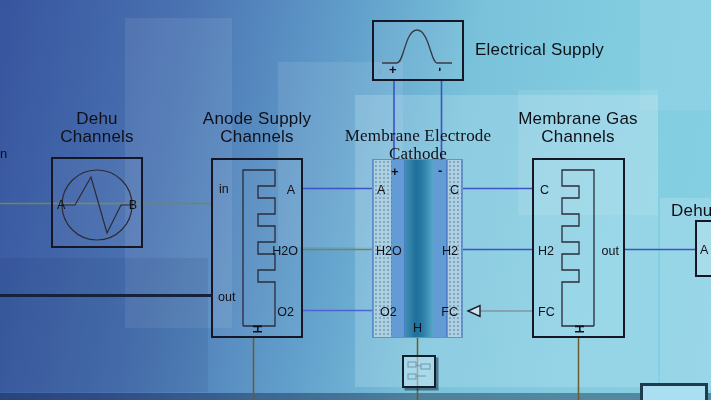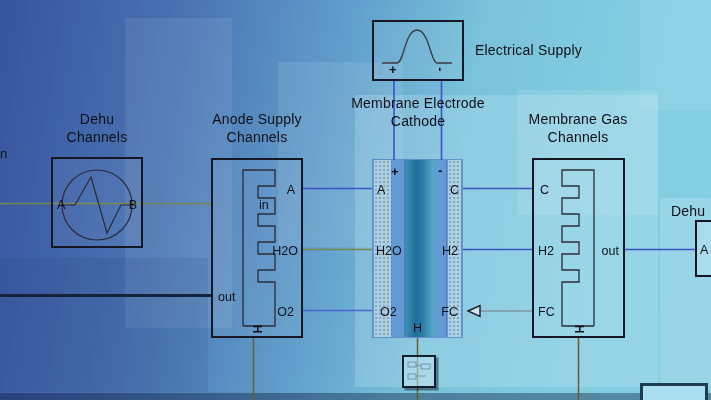--- a/index.html
+++ b/index.html
@@ -11,21 +11,21 @@
   .patch{position:absolute;pointer-events:none;}
   .wires{position:absolute;left:0;top:0;z-index:2;}
   .wblue{stroke:#3c52c6;stroke-width:1.6;}
   .wblue2{stroke:#4d63d0;stroke-width:1.6;}
   .wgreen{stroke:#76864f;stroke-width:1.5;}
   .wgray{stroke:#8395a2;stroke-width:1.6;}
   .wthick{stroke:#15223c;stroke-width:3.2;}
   .wtherm{stroke:#6e5a2a;stroke-width:1.5;}
   .tri{fill:#cfe6f0;stroke:#1c1c28;stroke-width:1.4;}
   .blk{position:absolute;z-index:3;box-sizing:border-box;border:2px solid #161624;background:rgba(255,255,255,0.05);}
-  .title{position:absolute;z-index:4;text-align:center;font-size:14px;line-height:18px;letter-spacing:0.2px;}
+  .title{position:absolute;z-index:4;text-align:center;font-size:17px;line-height:18px;letter-spacing:0.2px;}
   .plabel{position:absolute;font-size:12.5px;transform:translateY(-50%);white-space:nowrap;z-index:5;}
   .rotH{position:absolute;font-size:12px;font-weight:bold;transform:rotate(90deg);z-index:5;}
   .icon{position:absolute;left:0;top:0;}
   .mea{position:absolute;z-index:3;box-sizing:border-box;display:flex;border:1px solid rgba(60,100,190,0.55);}
   .mea .gdl{background-color:#afd0e1;background-image:radial-gradient(#7fa8c2 0.9px,transparent 1px);background-size:4px 4px;border-left:1px solid rgba(50,95,190,0.5);border-right:1px solid rgba(50,95,190,0.5);}
   .mea .cat{background:#639bd4;border-right:1px solid rgba(40,80,170,0.4);}
   .mea .mem{background:linear-gradient(90deg,#4190b5 0%,#1e6f99 38%,#2b7ea7 62%,#5aabca 100%);}
   .supply-arrow{position:absolute;color:#8e979f;font-size:11px;font-weight:bold;z-index:5;}
   .minus-rot{position:absolute;font-size:13px;font-weight:bold;transform:rotate(90deg);z-index:5;}
   .smallblk{position:absolute;z-index:4;box-sizing:border-box;border:2px solid #10202c;background:rgba(195,228,242,0.55);box-shadow:2.5px 2.5px 0 rgba(5,15,35,0.45);}
@@ -90,29 +90,29 @@
   </div>
 
   <div class="title" style="left:197px;top:110px;width:120px;">
     <div>Anode Supply</div>
     <div>Channels</div>
   </div>
   <div class="blk" style="left:211px;top:158px;width:92px;height:180px;">
     <svg class="icon" width="88" height="176">
       <path d="M30,166 L30,10 L62,10 L62,26 L45,26 L45,38 L62,38 L62,54 L45,54 L45,66 L62,66 L62,82 L45,82 L45,94 L62,94 L62,110 L45,110 L45,122 L62,122 L62,166 L30,166" stroke="#2c2c38" stroke-width="1.3" fill="none"></path>
     </svg>
-    <span class="plabel" style="left:6px;top:45px;margin-left:40px;">in</span>
+    <span class="plabel" style="left:6px;top:29px;">in</span>
     <span class="plabel" style="left:5px;top:137px;">out</span>
     <span class="plabel" style="right:6px;top:30px;">A</span>
     <span class="plabel" style="right:3px;top:91px;">H2O</span>
     <span class="plabel" style="right:7px;top:152px;">O2</span>
     <span class="rotH" style="left:40px;top:162px;">H</span>
   </div>
 
-  <div class="title" style="left:338px;top:94px;width:160px;">
+  <div class="title" style="left:338px;top:127px;width:160px;font-family:Liberation Serif, serif;">
     <div>Membrane Electrode</div>
     <div>Cathode</div>
   </div>
   <div class="mea" style="left:372px;top:159px;width:91px;height:179px;">
     <div class="gdl" style="width:18px;height:100%;"></div>
     <div class="cat" style="width:13px;height:100%;"></div>
     <div class="mem" style="width:30px;height:100%;"></div>
     <div class="cat" style="width:13px;height:100%;"></div>
     <div class="gdl" style="width:14px;height:100%;"></div>
     <span class="plus-minus" style="left:18px;top:4px;">+</span>

